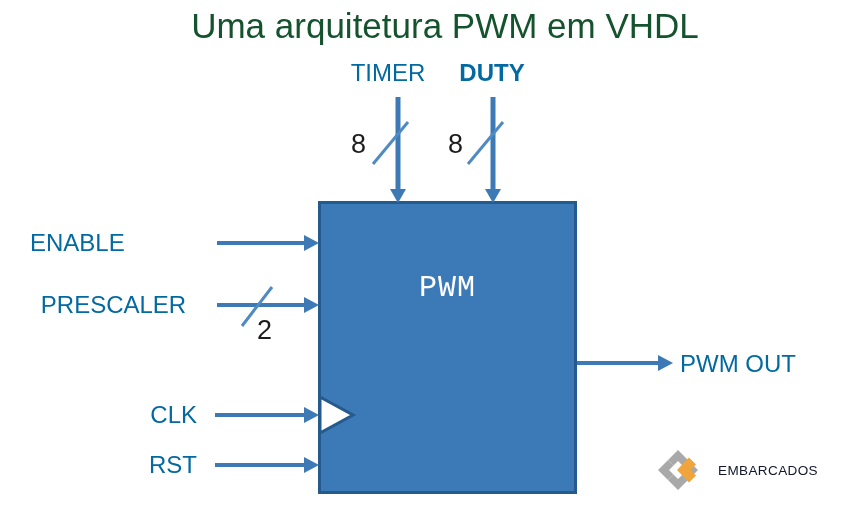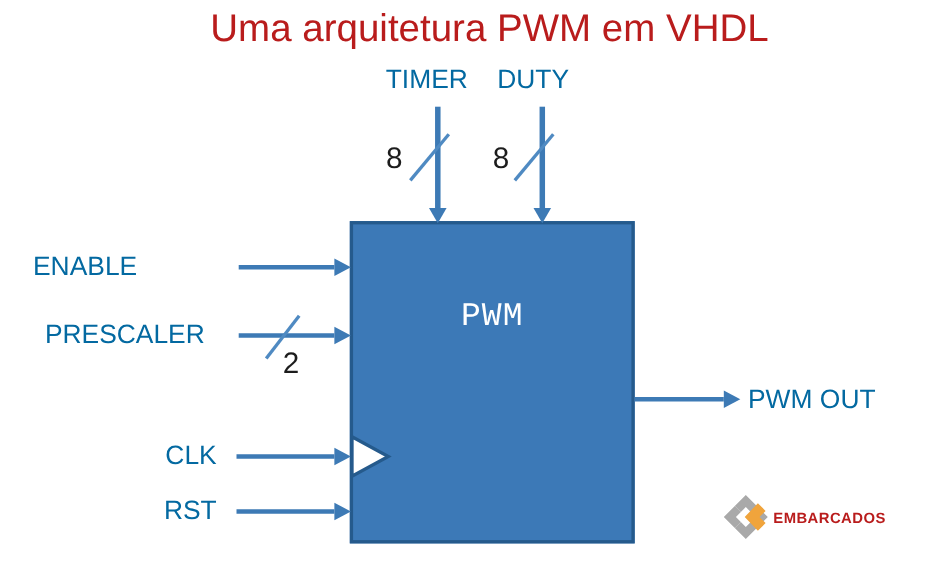--- a/index.html
+++ b/index.html
@@ -2,46 +2,46 @@
 <html><head>
 <meta charset="utf-8">
 <style>
   html,body{margin:0;padding:0;background:#ffffff;}
   .canvas{
     position:relative;width:850px;height:510px;background:#ffffff;
     font-family:"Liberation Sans","DejaVu Sans",sans-serif;overflow:hidden;
   }
   .title{
     position:absolute;left:445px;top:6px;transform:translateX(-50%);
-    font-size:35px;color:#b91c1c;white-space:nowrap;
+    font-size:35px;color:#14532d;white-space:nowrap;
   }
   .overlay{position:absolute;left:0;top:0;width:850px;height:510px;z-index:3;pointer-events:none;}
   .pwm-block{
     position:absolute;left:318px;top:201px;width:253px;height:287px;
     background:#3c79b7;border:3px solid #255a8c;z-index:1;
     text-align:center;
   }
   .pwm-block .block-label{
     display:inline-block;margin-top:67px;font-size:30px;color:#ffffff;letter-spacing:1px;font-family:Liberation Mono, monospace;
   }
   .lbl{position:absolute;font-size:24px;color:#0369a1;line-height:28px;z-index:2;white-space:nowrap;}
   .lbl-timer{left:348px;top:59px;width:80px;text-align:center;}
-  .lbl-duty{left:452px;top:59px;width:80px;}
+  .lbl-duty{left:452px;top:59px;width:80px;text-align:center;font-weight:bold;}
   .lbl-enable{left:30px;top:229px;width:167px;text-align:left;}
   .lbl-prescaler{left:30px;top:291px;width:167px;text-align:center;}
   .lbl-clk{left:30px;top:401px;width:167px;text-align:right;}
   .lbl-rst{left:30px;top:451px;width:167px;text-align:right;}
   .lbl-pwmout{left:680px;top:350px;}
   .bus{position:absolute;font-size:27px;color:#1c1c1c;z-index:4;}
   .bus-timer{left:351px;top:129px;}
   .bus-duty{left:448px;top:129px;}
   .bus-prescaler{left:257px;top:315px;}
   .logo{position:absolute;left:656px;top:448px;z-index:2;display:flex;align-items:center;}
   .logo-text{
-    font-size:13.5px;font-weight:bold;color:#b91c1c;letter-spacing:0.4px;margin-left:3px;
+    font-size:13.5px;font-weight:normal;color:#0f172a;letter-spacing:0.4px;margin-left:18px;
   }
 </style>
 </head>
 <body>
 
 <div class="canvas">
 
   <div class="title">Uma arquitetura PWM em VHDL</div>
 
   <div class="pwm-block">

